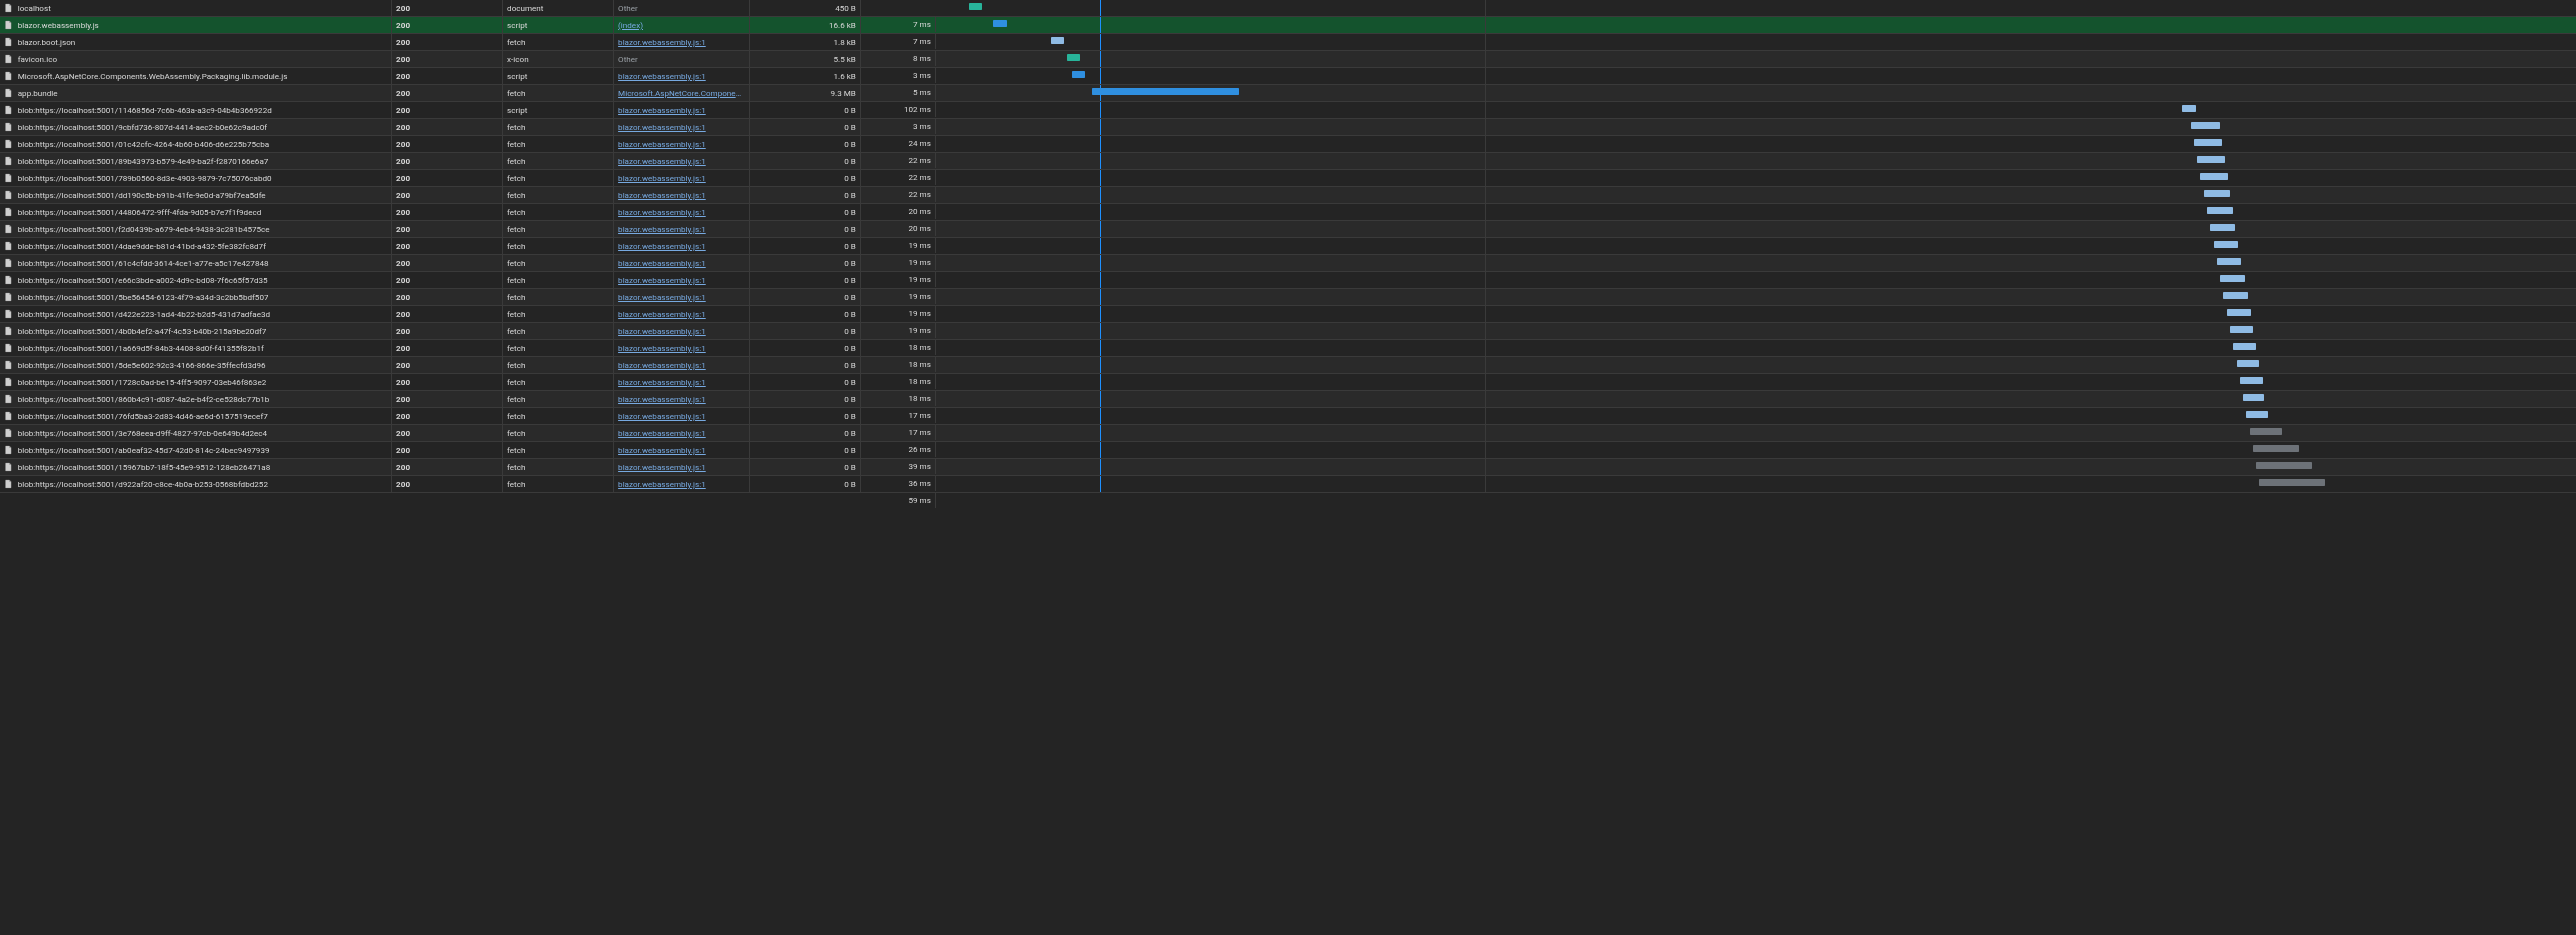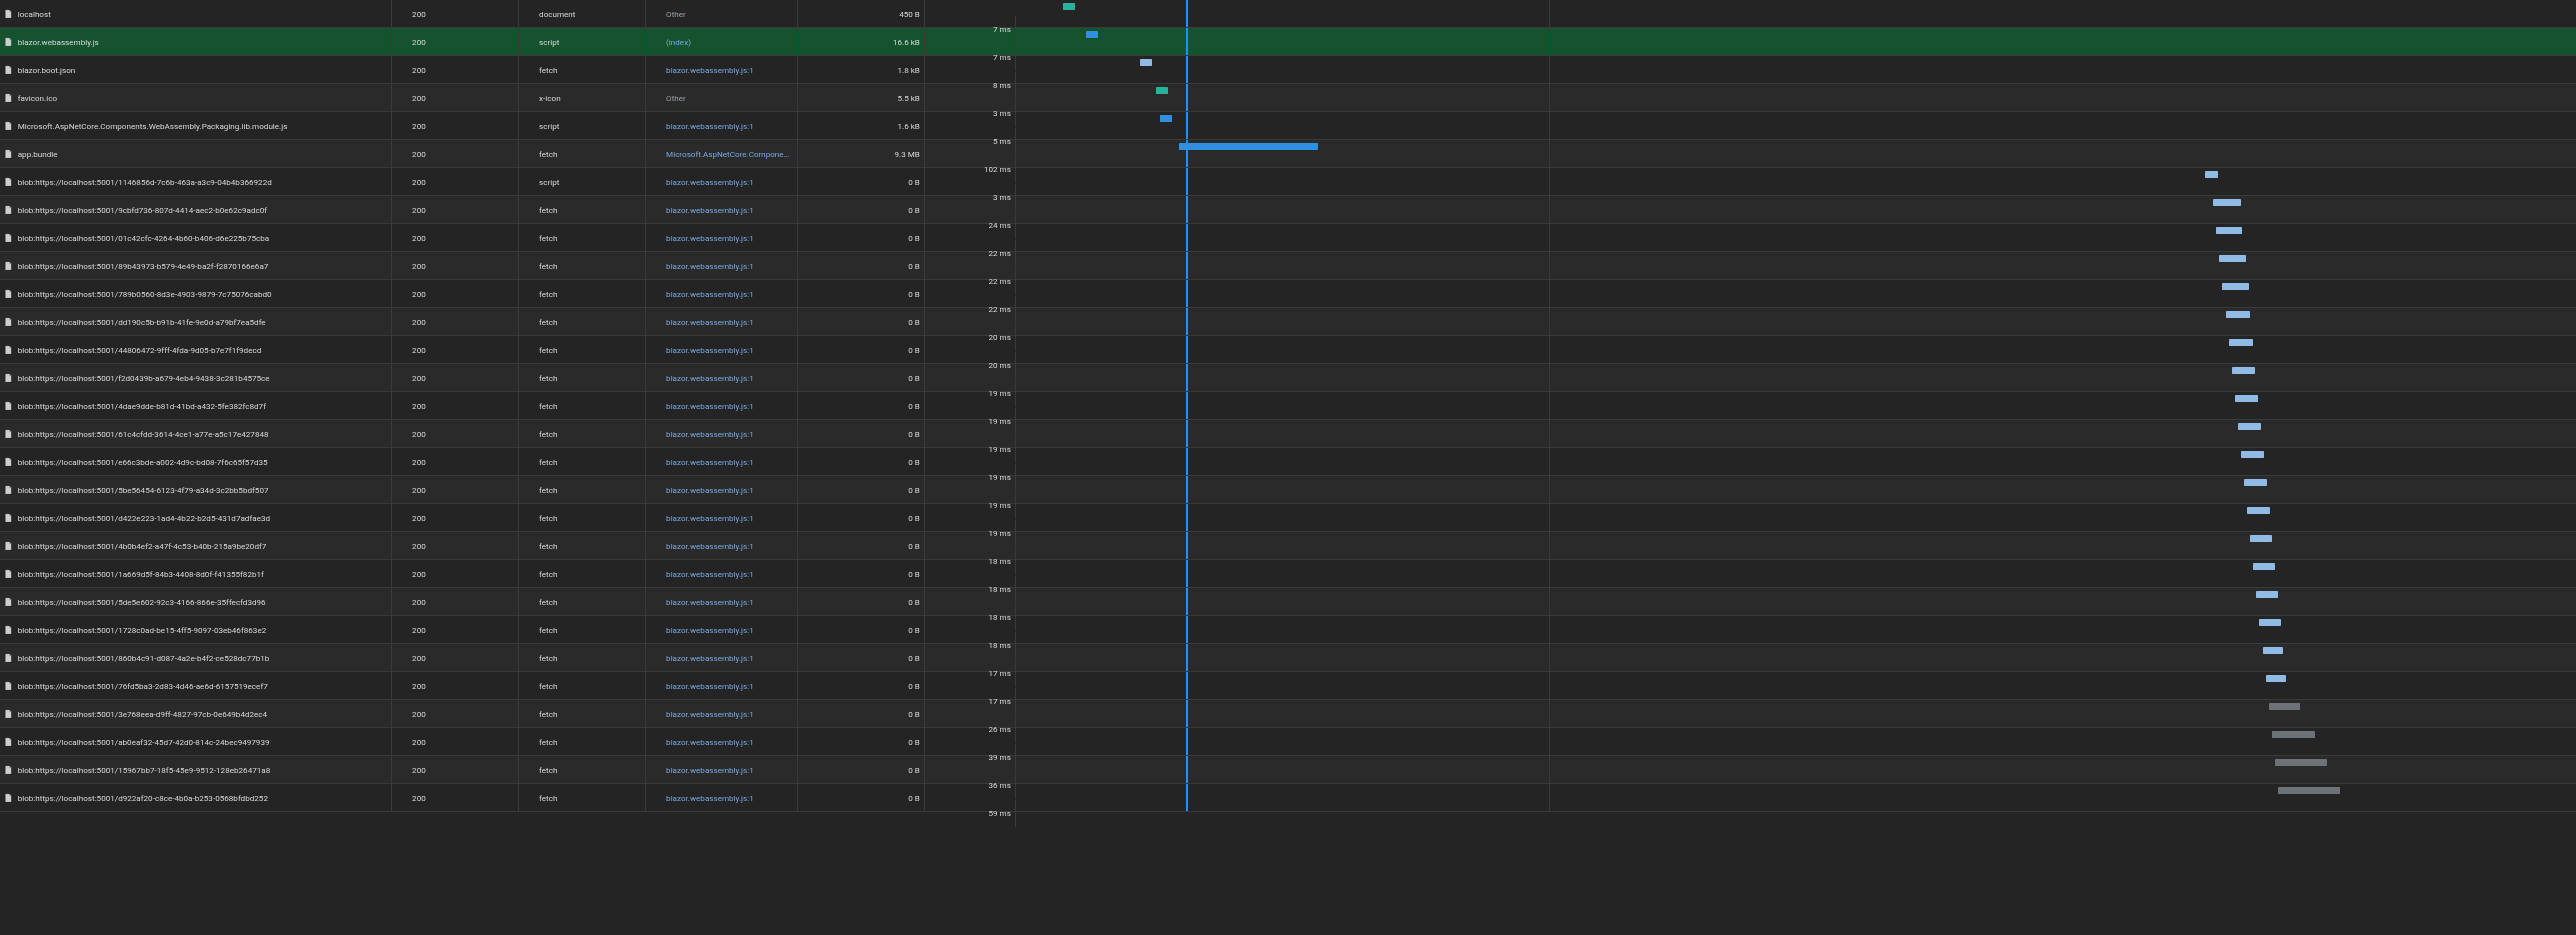--- a/index.html
+++ b/index.html
@@ -14,40 +14,39 @@
   }
   .table {
     width: 100%;
     height: 100%;
     overflow: hidden;
   }
   .row {
     display: flex;
     flex-direction: row;
     align-items: center;
-    height: 28px;
+    height: 17px;
     border-bottom: 0.7px solid #3a3a3a;
     white-space: nowrap;
-    gap: 16px;
   }
   .row.odd  { background: #242424; }
   .row.even { background: #2a2a2a; }
   .row.selected { background: #14532d; }
 
   .cell {
     padding: 0 4.1px;
     overflow: hidden;
     text-overflow: ellipsis;
     border-right: 0.7px solid #3a3a3a;
     height: 100%;
     display: flex;
     align-items: center;
   }
   .col-name      { flex: 0 0 392px; }
-  .col-status    { flex: 0 0 111px; }
+  .col-status    { flex: 0 0 111px; font-weight: bold; }
   .col-type      { flex: 0 0 111px; }
   .col-initiator { flex: 0 0 136px; }
   .col-size      { flex: 0 0 111px; justify-content: flex-end; }
   .col-time      { flex: 0 0 75px; justify-content: flex-end; margin-top: 31px; }
   .col-waterfall { flex: 1 1 auto; position: relative; border-right: none; padding: 0; }
 
   .name-wrap {
     display: flex;
     align-items: center;
     gap: 4.1px;
@@ -55,20 +54,21 @@
   }
   .file-icon {
     width: 9.5px;
     height: 9.5px;
     flex-shrink: 0;
   }
   .file-icon svg { display: block; }
 
   .initiator-link {
     color: #77a9e0;
+    text-decoration: underline;
     cursor: pointer;
     overflow: hidden;
     text-overflow: ellipsis;
   }
   .initiator-other {
     color: #9aa0a6;
   }
 
   
   .wf {

